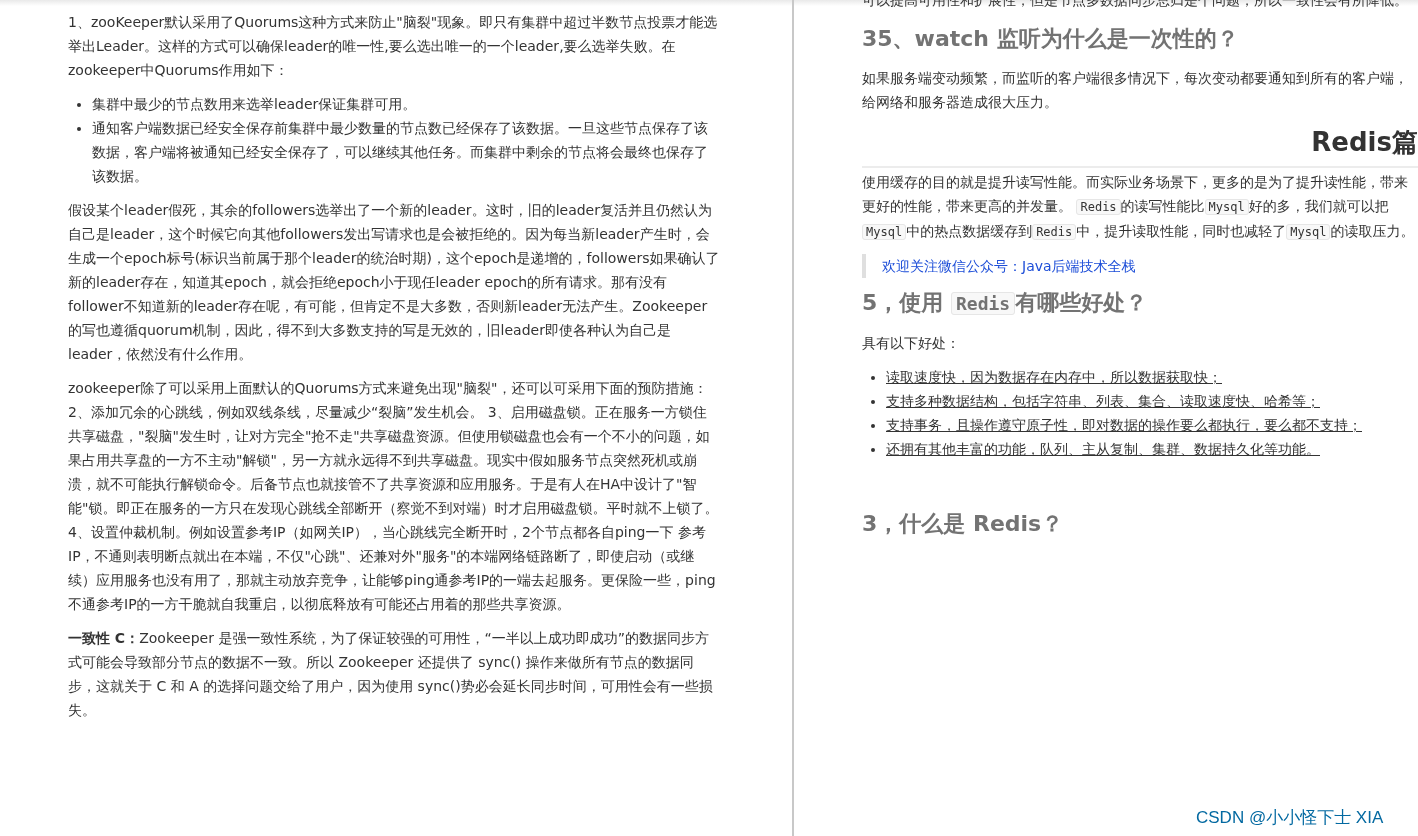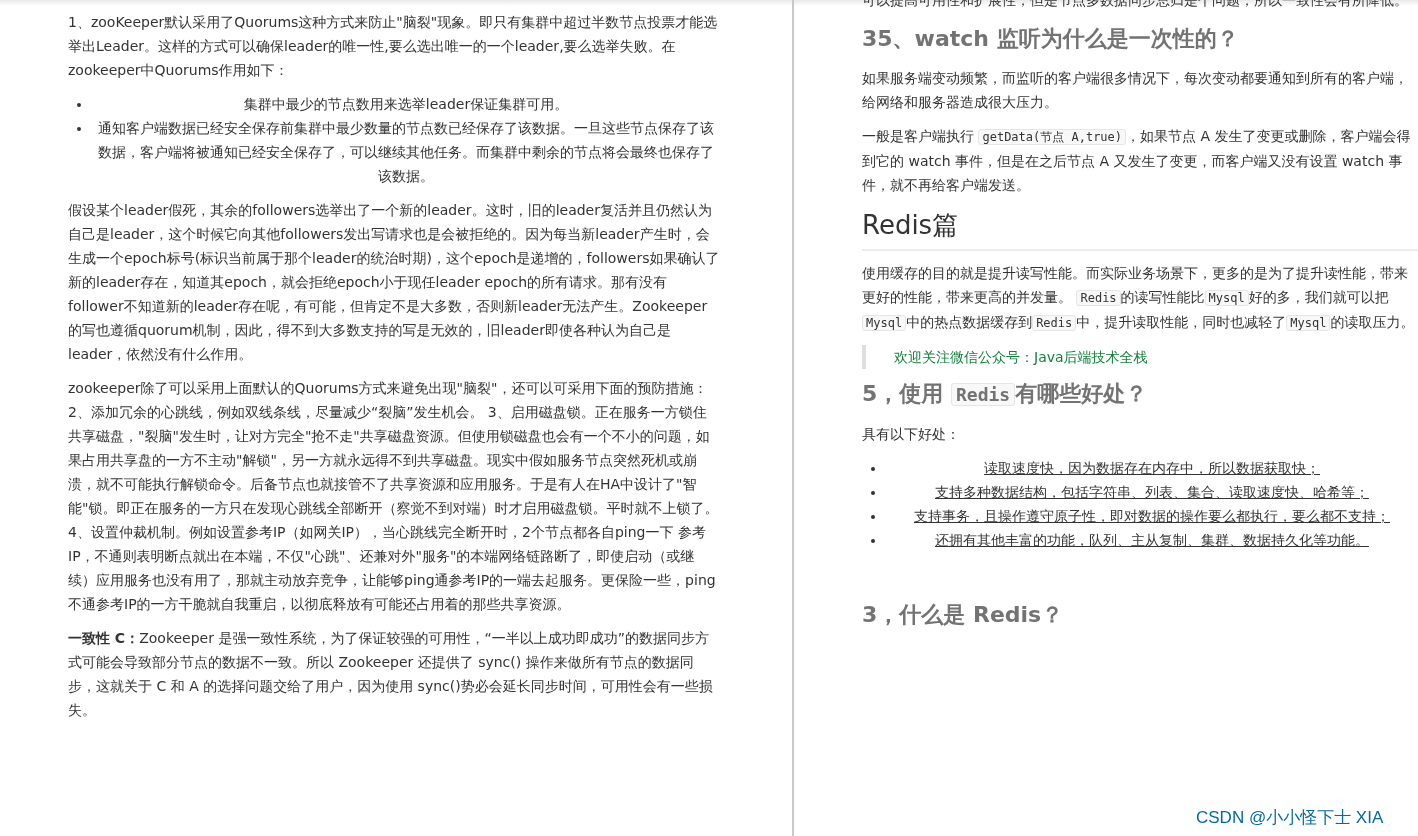--- a/index.html
+++ b/index.html
@@ -16,36 +16,36 @@
       position: absolute; left: 792px; top: 0; width: 2px; height: 836px;
       background: #c8c8c8;
     }
     .col {
       position: absolute; top: 0;
       font-size: 14px; line-height: 24px;
     }
     .col-left { left: 68px; width: 652px; }
     .col-right { left: 862px; width: 600px; }
     p { margin: 0 0 10px 0; }
-    ul { margin: 0 0 10px 0; padding-left: 24px; text-align: center; }
+    ul { margin: 0 0 10px 0; padding-left: 24px; }
     li { margin: 0; }
     h2 { font-size: 22px; line-height: 30px; margin: 0 0 12px 0; font-weight: bold; color: #737373; }
     h1 {
-      font-size: 26px; line-height: 36px; margin: 0 0 10px 0; font-weight: normal; color: #333;
-      border-bottom: 2px solid #ececec; padding-bottom: 6px;
+      font-size: 26px; line-height: 36px; margin: 0 0 2px 0; font-weight: bold; color: #333;
+      border-bottom: 2px solid #ececec; padding-bottom: 6px; text-align: right;
     }
     code {
       font-family: "DejaVu Sans Mono", "Liberation Mono", monospace;
       font-size: 12px; background: #f8f8f8; border: 1px solid #e6e6e6;
       border-radius: 3px; padding: 0 3px;
     }
     h2 code { font-size: 18px; padding: 0 4px; }
     blockquote {
-      margin: 0 0 10px 0; padding: 0 0 0 28px; border-left: 4px solid #dfdfdf;
-      color: #15803d;
+      margin: 0 0 10px 0; padding: 0 0 0 16px; border-left: 4px solid #dfdfdf;
+      color: #1d4ed8;
     }
     strong { font-weight: bold; }
     .watermark {
       position: absolute; left: 1196px; top: 806px;
       font-family: "Liberation Sans", sans-serif; font-size: 17px; color: #0369a1;
     }
     .cut { white-space: nowrap; overflow: hidden; }
   </style>
 </head>
 <body>
@@ -63,23 +63,20 @@
   <p>zookeeper除了可以采用上面默认的Quorums方式来避免出现"脑裂"，还可以可采用下面的预防措施： 2、添加冗余的心跳线，例如双线条线，尽量减少“裂脑”发生机会。 3、启用磁盘锁。正在服务一方锁住共享磁盘，"裂脑"发生时，让对方完全"抢不走"共享磁盘资源。但使用锁磁盘也会有一个不小的问题，如果占用共享盘的一方不主动"解锁"，另一方就永远得不到共享磁盘。现实中假如服务节点突然死机或崩溃，就不可能执行解锁命令。后备节点也就接管不了共享资源和应用服务。于是有人在HA中设计了"智能"锁。即正在服务的一方只在发现心跳线全部断开（察觉不到对端）时才启用磁盘锁。平时就不上锁了。 4、设置仲裁机制。例如设置参考IP（如网关IP），当心跳线完全断开时，2个节点都各自ping一下 参考IP，不通则表明断点就出在本端，不仅"心跳"、还兼对外"服务"的本端网络链路断了，即使启动（或继续）应用服务也没有用了，那就主动放弃竞争，让能够ping通参考IP的一端去起服务。更保险一些，ping不通参考IP的一方干脆就自我重启，以彻底释放有可能还占用着的那些共享资源。</p>
   <p>
     <strong>一致性 C：</strong><span>Zookeeper 是强一致性系统，为了保证较强的可用性，“一半以上成功即成功”的数据同步方式可能会导致部分节点的数据不一致。所以 Zookeeper 还提供了 sync() 操作来做所有节点的数据同步，这就关于 C 和 A 的选择问题交给了用户，因为使用 sync()势必会延长同步时间，可用性会有一些损失。</span>
   </p>
 </div>
 
 <div class="col col-right" style="top:-12px; width:556px;">
   <p class="cut" style="margin-bottom:12px;">可以提高可用性和扩展性，但是节点多数据同步总归是个问题，所以一致性会有所降低。</p>
   <h2>35、watch 监听为什么是一次性的？</h2>
   <p>如果服务端变动频繁，而监听的客户端很多情况下，每次变动都要通知到所有的客户端，给网络和服务器造成很大压力。</p>
-  <p>
-    <span>一般是客户端执行 </span><code>getData(节点 A,true)</code><span>，如果节点 A 发生了变更或删除，客户端会得到它的 watch 事件，但是在之后节点 A 又发生了变更，而客户端又没有设置 watch 事件，就不再给客户端发送。</span>
-  </p>
   <h1>Redis篇</h1>
   <p>
     <span>使用缓存的目的就是提升读写性能。而实际业务场景下，更多的是为了提升读性能，带来更好的性能，带来更高的并发量。</span>
     <code>Redis</code><span>的读写性能比</span><code>Mysql</code><span>好的多，我们就可以把</span><code>Mysql</code><span>中的热点数据缓存到</span><code>Redis</code><span>中，提升读取性能，同时也减轻了</span><code>Mysql</code><span>的读取压力。</span>
   </p>
   <blockquote>欢迎关注微信公众号：Java后端技术全栈</blockquote>
   <h2>
     <span>5，使用 </span><code>Redis</code><span>有哪些好处？</span>
   </h2>
   <p>具有以下好处：</p>

